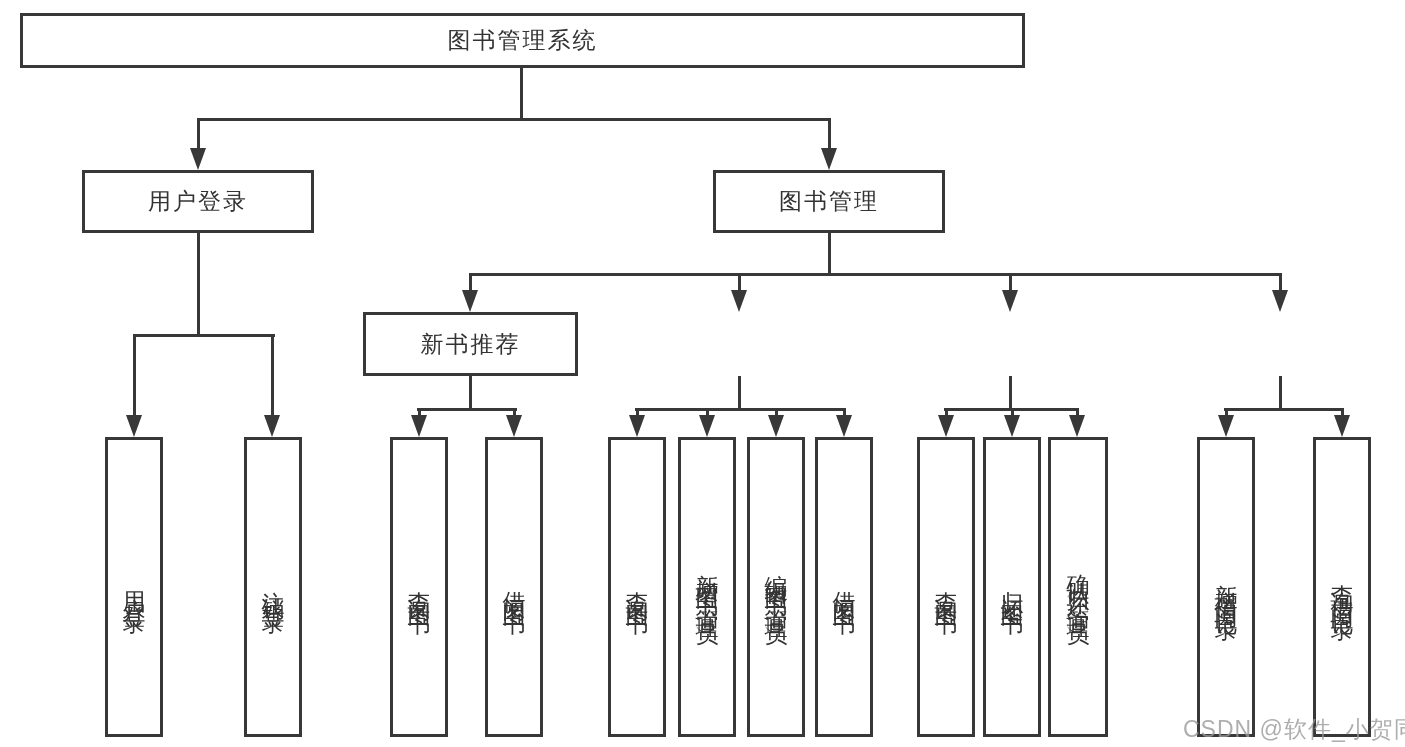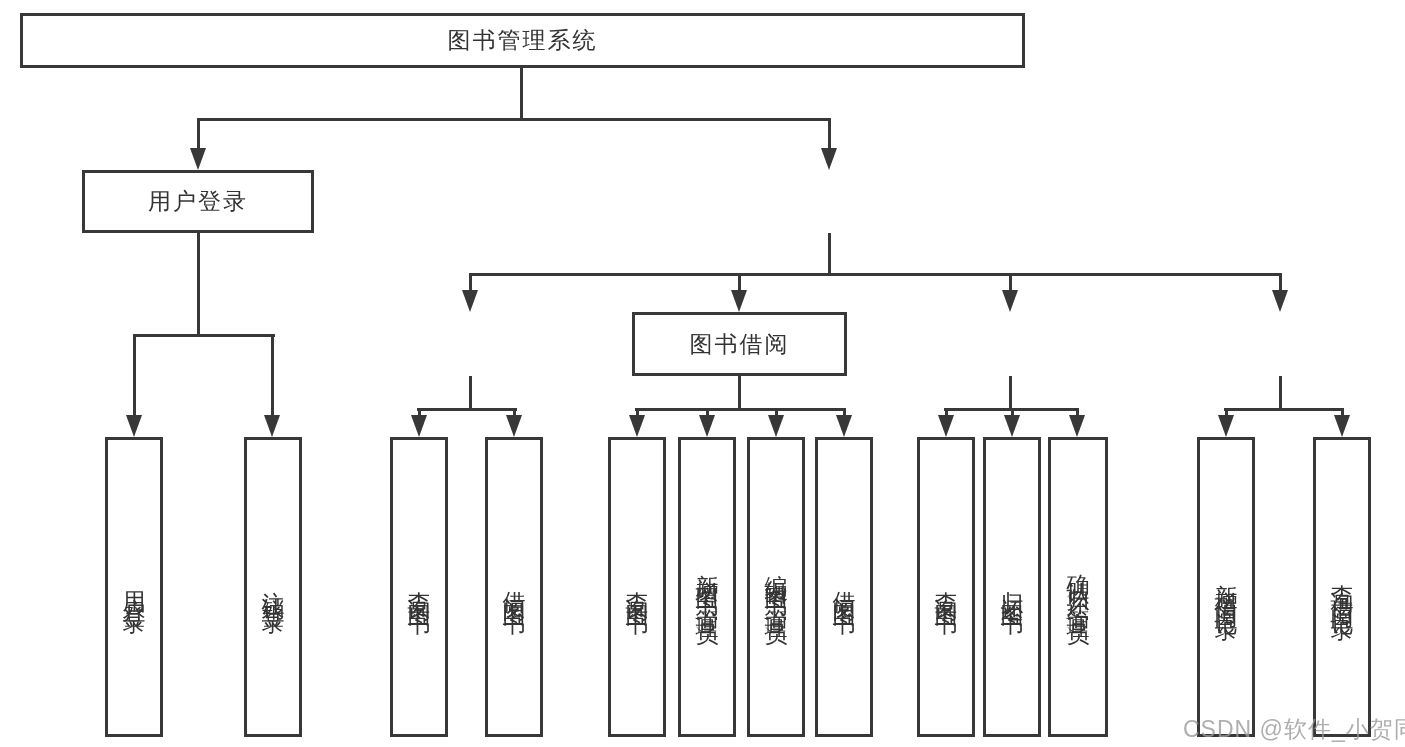--- a/index.html
+++ b/index.html
@@ -32,23 +32,24 @@
 </style>
 </head>
 <body>
 
 <div class="stage">
 
   <div class="box" style="left:20px;top:13px;width:1005px;height:55px">图书管理系统</div>
 
   <div class="box" style="left:82px;top:170px;width:232px;height:63px">用户登录</div>
 
+  <div class="box" style="left:713px;top:170px;width:232px;height:63px">图书管理</div>
 
+  <div class="box" style="left:363px;top:312px;width:215px;height:64px">新书推荐</div>
 
-  <div class="box" style="left:632px;top:312px;width:215px;height:64px">图书借阅</div>
 
 
 
   <div class="box vbox" style="left:105px;top:437px;width:58px;height:300px">用户登录</div>
   <div class="box vbox" style="left:244px;top:437px;width:58px;height:300px">注销登录</div>
 
   <div class="box vbox" style="left:390px;top:437px;width:58px;height:300px">查询图书</div>
   <div class="box vbox" style="left:485px;top:437px;width:58px;height:300px">借阅图书</div>
 
   <div class="box vbox" style="left:608px;top:437px;width:58px;height:300px">查询图书</div>

